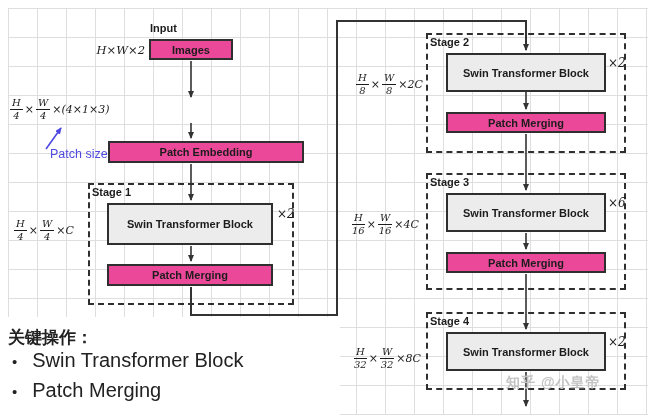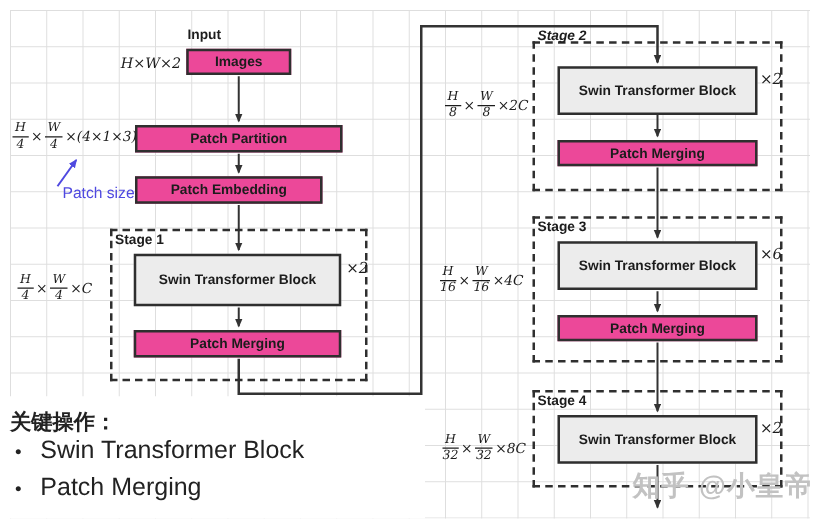--- a/index.html
+++ b/index.html
@@ -52,21 +52,21 @@
     position:absolute;font-family:"DejaVu Serif",serif;font-style:italic;
     font-size:11.5px;color:var(--ink);white-space:nowrap;
   }
   .callout{position:absolute;color:var(--accent-blue);font-size:12.5px;white-space:nowrap;margin-left:28px;}
   .legend-title{position:absolute;left:8px;top:326px;font-size:17px;font-weight:600;color:#222;}
   .legend-item{
     position:absolute;left:12px;font-size:20px;color:#222;display:flex;align-items:center;white-space:nowrap;
   }
   .legend-item::before{content:"•";font-size:15px;margin-right:15px;position:relative;top:1px;}
   .watermark{
-    position:absolute;left:506px;top:374px;font-size:22px;font-weight:700;
+    position:absolute;left:506px;top:374px;font-size:14px;font-weight:700;
     color:var(--watermark);letter-spacing:1px;white-space:nowrap;
   }
 </style>
 </head>
 <body>
 
 <div class="canvas">
 
   <div class="grid"></div>
   <div class="white-cover"></div>
@@ -92,24 +92,21 @@
     <path d="M526,372 V406" marker-end="url(#arr)"></path>
     <path class="blue" d="M46,149 L61,128" marker-end="url(#arrb)"></path>
   </svg>
 
   <span class="lbl" style="left:150px;top:22px;text-align:center;">Input</span>
   <div class="box" style="left:149px;top:39px;width:84px;height:21px;">
     <span>Images</span>
   </div>
   <span class="plain-dims" style="left:88px;top:43px;width:57px;text-align:right;">H×W×2</span>
 
-  <div class="box" style="left:108px;top:100px;width:166px;height:22px;">
-    <span>Patch Partition</span>
-  </div>
-  <div class="box" style="left:108px;top:141px;width:150px;height:22px;">
+  <div class="box" style="left:108px;top:141px;width:196px;height:22px;">
     <span>Patch Embedding</span>
   </div>
 
   <div class="formula" style="left:10px;top:97px;">
     <span class="frac">
         <span class="fn">H</span>
         <span class="fd">4</span>
       </span>
     <span>×</span>
     <span class="frac">
@@ -136,21 +133,21 @@
       </span>
     <span>×</span>
     <span class="frac">
         <span class="fn">W</span>
         <span class="fd">4</span>
       </span>
     <span>×C</span>
   </div>
 
   <div class="stage" style="left:426px;top:33px;width:200px;height:120px;"></div>
-  <span class="lbl" style="left:430px;top:23px;font-style:italic;">Stage 2</span>
+  <span class="lbl" style="left:430px;top:36px;">Stage 2</span>
   <div class="box shaded" style="left:446px;top:53px;width:160px;height:39px;">
     <span>Swin Transformer Block</span>
   </div>
   <span class="mult" style="left:608px;top:56px;">×2</span>
   <div class="box" style="left:446px;top:112px;width:160px;height:21px;">
     <span>Patch Merging</span>
   </div>
   <div class="formula" style="left:356px;top:72px;">
     <span class="frac">
         <span class="fn">H</span>

